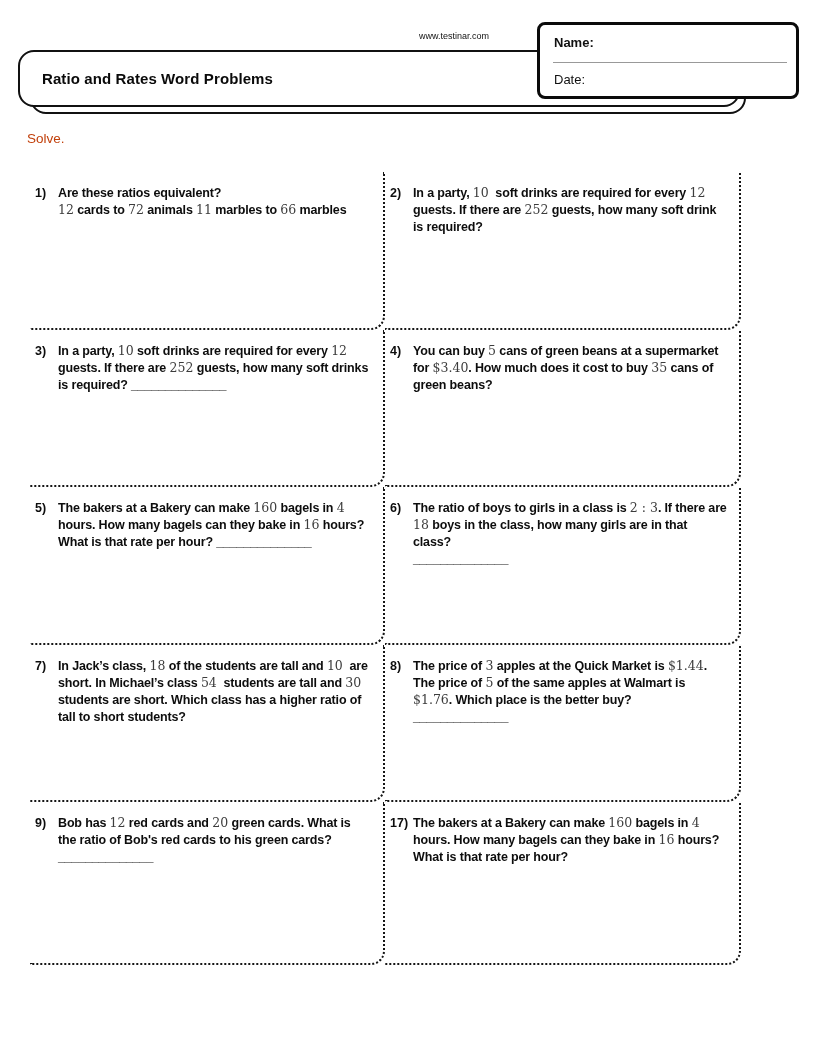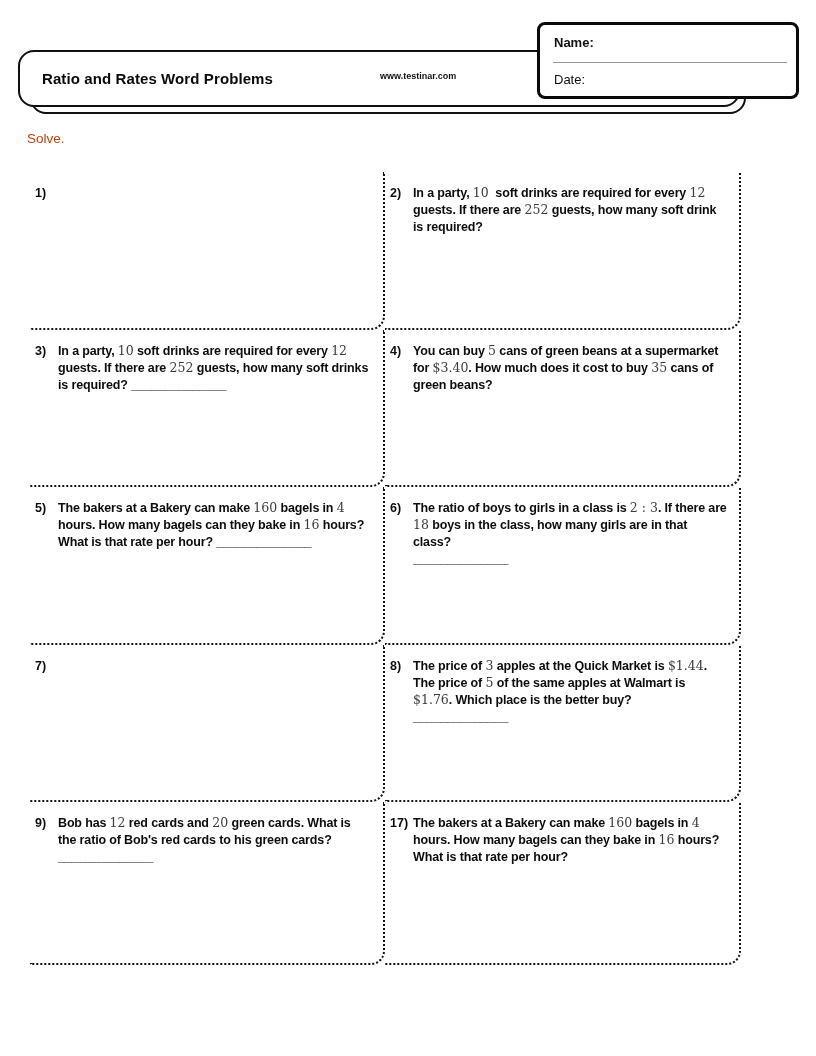--- a/index.html
+++ b/index.html
@@ -9,24 +9,23 @@
     font-family: "Liberation Sans", "DejaVu Sans", sans-serif;
     color: #111;
     position: relative;
     overflow: hidden;
   }
   .page { position: absolute; inset: 0; background: #fff; }
 
   
   .site-url {
     position: absolute; top: 31px; left: 380px; width: 148px;
-    text-align: left;
-    font-size: 9px; font-weight: 700; color: #111;
+    text-align: center;
+    font-size: 9px; font-weight: 400; color: #111;
     z-index: 4;
-    margin-top: 40px;
   }
   .title-shadow {
     position: absolute; left: 30px; top: 56px; width: 716px; height: 58px;
     border: 2px solid #111; border-radius: 16px; background: transparent;
     z-index: 1;
   }
   .title-box {
     position: absolute; left: 18px; top: 50px; width: 722px; height: 57px;
     border: 2px solid #111; border-radius: 16px; background: #fff;
     display: flex; align-items: center; padding-left: 22px;
@@ -106,20 +105,22 @@
     <div class="name-label">Name:</div>
     <div class="nd-divider"></div>
     <div class="date-label">Date:</div>
   </div>
 
   <div class="solve">Solve.</div>
 
   <div class="grid">
     <div class="cell">
       <span class="qnum">1)</span>
+      <div class="qtext">Are these ratios equivalent?
+<span class="num">12</span> cards to <span class="num">72</span> animals <span class="num">11</span> marbles to <span class="num">66</span> marbles</div>
     </div>
     <div class="cell">
       <span class="qnum">2)</span>
       <div class="qtext">In a party, <span class="num">10</span>  soft drinks are required for every <span class="num">12</span> guests. If there are <span class="num">252</span> guests, how many soft drink is required?</div>
     </div>
     <div class="cell">
       <span class="qnum">3)</span>
       <div class="qtext">In a party, <span class="num">10</span> soft drinks are required for every <span class="num">12</span> guests. If there are <span class="num">252</span> guests, how many soft drinks is required? ______________</div>
     </div>
     <div class="cell">
@@ -130,20 +131,21 @@
       <span class="qnum">5)</span>
       <div class="qtext">The bakers at a Bakery can make <span class="num">160</span> bagels in <span class="num">4</span> hours. How many bagels can they bake in <span class="num">16</span> hours? What is that rate per hour? ______________</div>
     </div>
     <div class="cell">
       <span class="qnum">6)</span>
       <div class="qtext">The ratio of boys to girls in a class is <span class="num">2 : 3</span>. If there are <span class="num">18</span> boys in the class, how many girls are in that class?
 ______________</div>
     </div>
     <div class="cell">
       <span class="qnum">7)</span>
+      <div class="qtext">In Jack’s class, <span class="num">18</span> of the students are tall and <span class="num">10</span>  are short. In Michael’s class <span class="num">54</span>  students are tall and <span class="num">30</span> students are short. Which class has a higher ratio of tall to short students?</div>
     </div>
     <div class="cell">
       <span class="qnum">8)</span>
       <div class="qtext">The price of <span class="num">3</span> apples at the Quick Market is <span class="num">$1.44</span>. The price of <span class="num">5</span> of the same apples at Walmart is <span class="num">$1.76</span>. Which place is the better buy? ______________</div>
     </div>
     <div class="cell">
       <span class="qnum">9)</span>
       <div class="qtext">Bob has <span class="num">12</span> red cards and <span class="num">20</span> green cards. What is the ratio of Bob's red cards to his green cards?
 ______________</div>
     </div>

